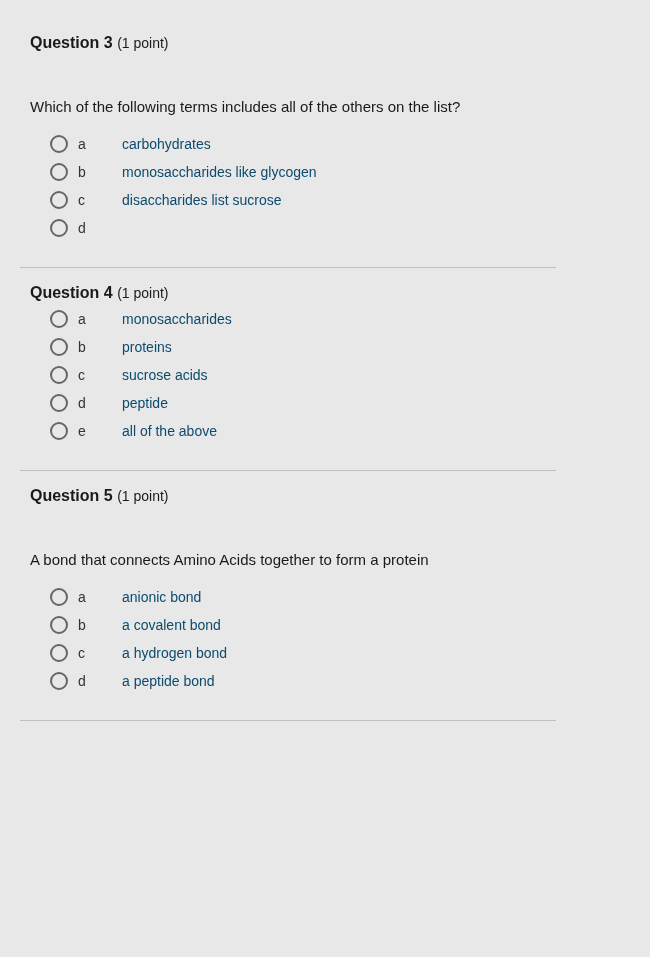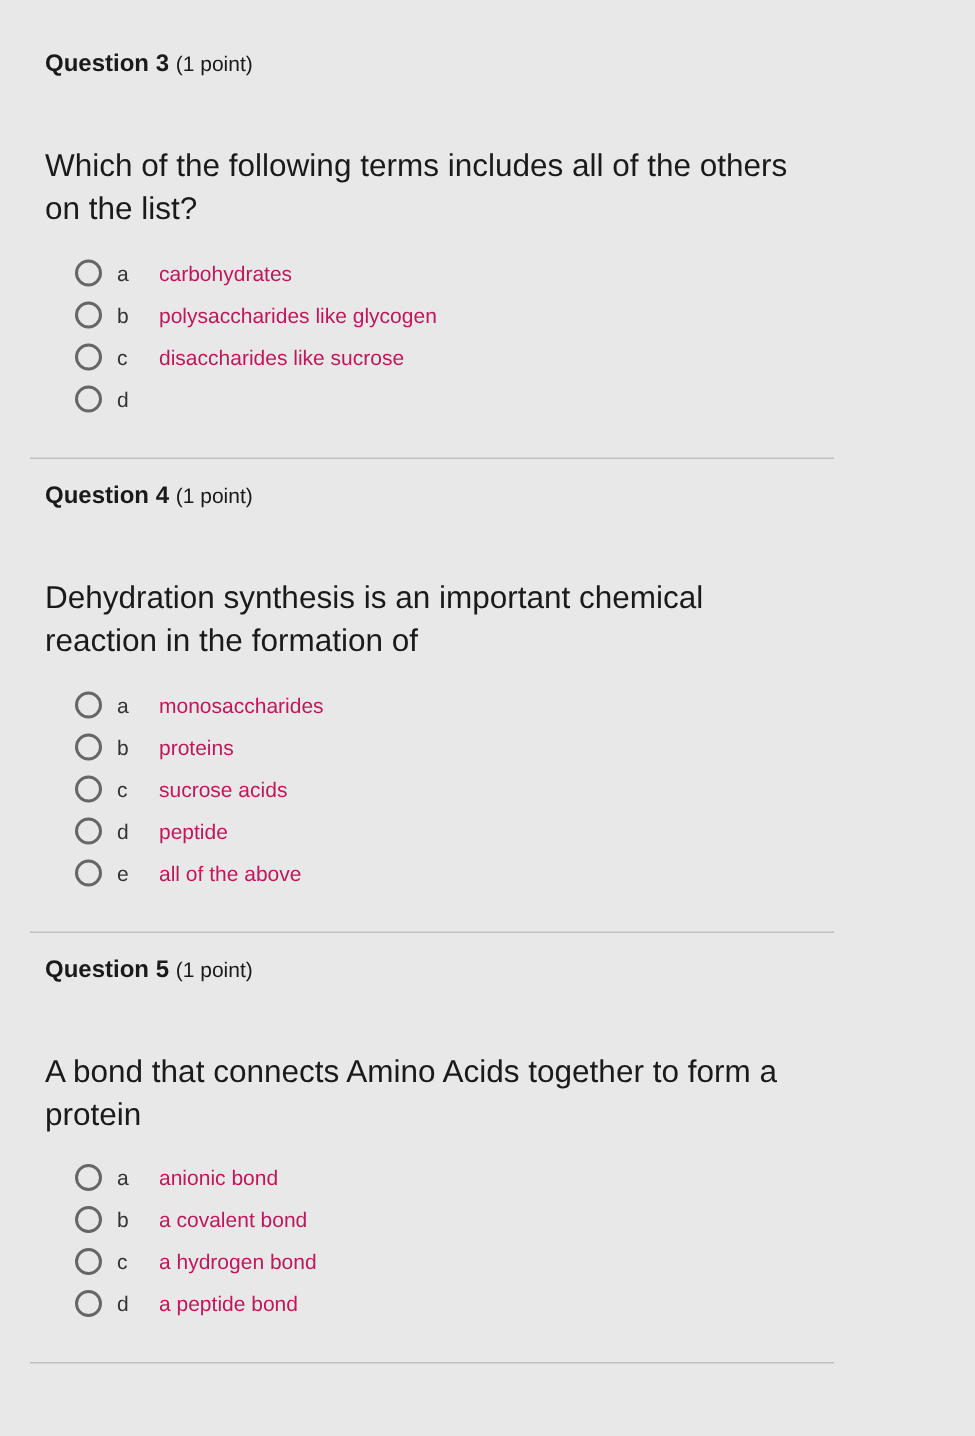--- a/index.html
+++ b/index.html
@@ -35,21 +35,21 @@
       font-size: 16px;
       margin-bottom: 8px;
     }
 
     .question-title span.points {
       font-weight: normal;
       font-size: 14px;
     }
 
     .question-text {
-      font-size: 21px;
+      font-size: 15px;
       margin-bottom: 18px;
       line-height: 1.4;
       margin-top: 44px;
     }
 
     .options-list {
       list-style: none;
       padding: 0;
       margin: 0 0 0 20px;
     }
@@ -73,21 +73,22 @@
 
     .option-label {
       font-size: 14px;
       color: #333;
       margin-right: 16px;
       min-width: 12px;
     }
 
     .option-text {
       font-size: 14px;
-      color: #be185d;
+      color: #0c4a6e;
+      margin-left: 16px;
     }
   </style>
 </head>
 <body>
 
 <div class="page">
   <div id="question-3-block" class="question-block">
     <div class="question-title">
       <span>Question 3</span>
       <span class="points">(1 point)</span>
@@ -95,40 +96,39 @@
     <div class="question-text">Which of the following terms includes all of the others on the list?</div>
     <ul class="options-list">
       <li class="option-item">
         <span class="radio-circle"></span>
         <span class="option-label">a</span>
         <span class="option-text">carbohydrates</span>
       </li>
       <li class="option-item">
         <span class="radio-circle"></span>
         <span class="option-label">b</span>
-        <span class="option-text">polysaccharides like glycogen</span>
+        <span class="option-text">monosaccharides like glycogen</span>
       </li>
       <li class="option-item">
         <span class="radio-circle"></span>
         <span class="option-label">c</span>
-        <span class="option-text">disaccharides like sucrose</span>
+        <span class="option-text">disaccharides list sucrose</span>
       </li>
       <li class="option-item">
         <span class="radio-circle"></span>
         <span class="option-label">d</span>
       </li>
     </ul>
   </div>
 
   <div id="question-4-block" class="question-block">
     <div class="question-title">
       <span>Question 4</span>
       <span class="points">(1 point)</span>
     </div>
-    <div class="question-text">Dehydration synthesis is an important chemical reaction in the formation of</div>
     <ul class="options-list">
       <li class="option-item">
         <span class="radio-circle"></span>
         <span class="option-label">a</span>
         <span class="option-text">monosaccharides</span>
       </li>
       <li class="option-item">
         <span class="radio-circle"></span>
         <span class="option-label">b</span>
         <span class="option-text">proteins</span>

